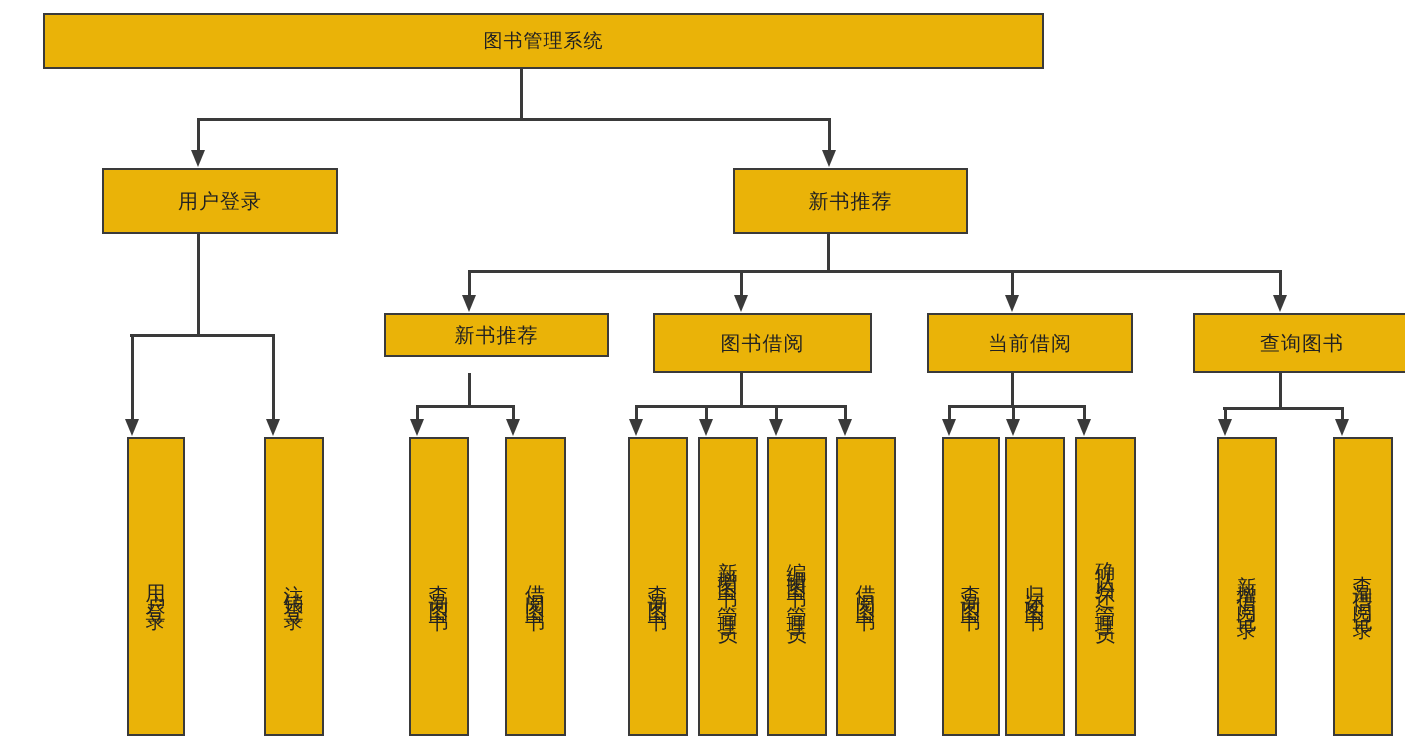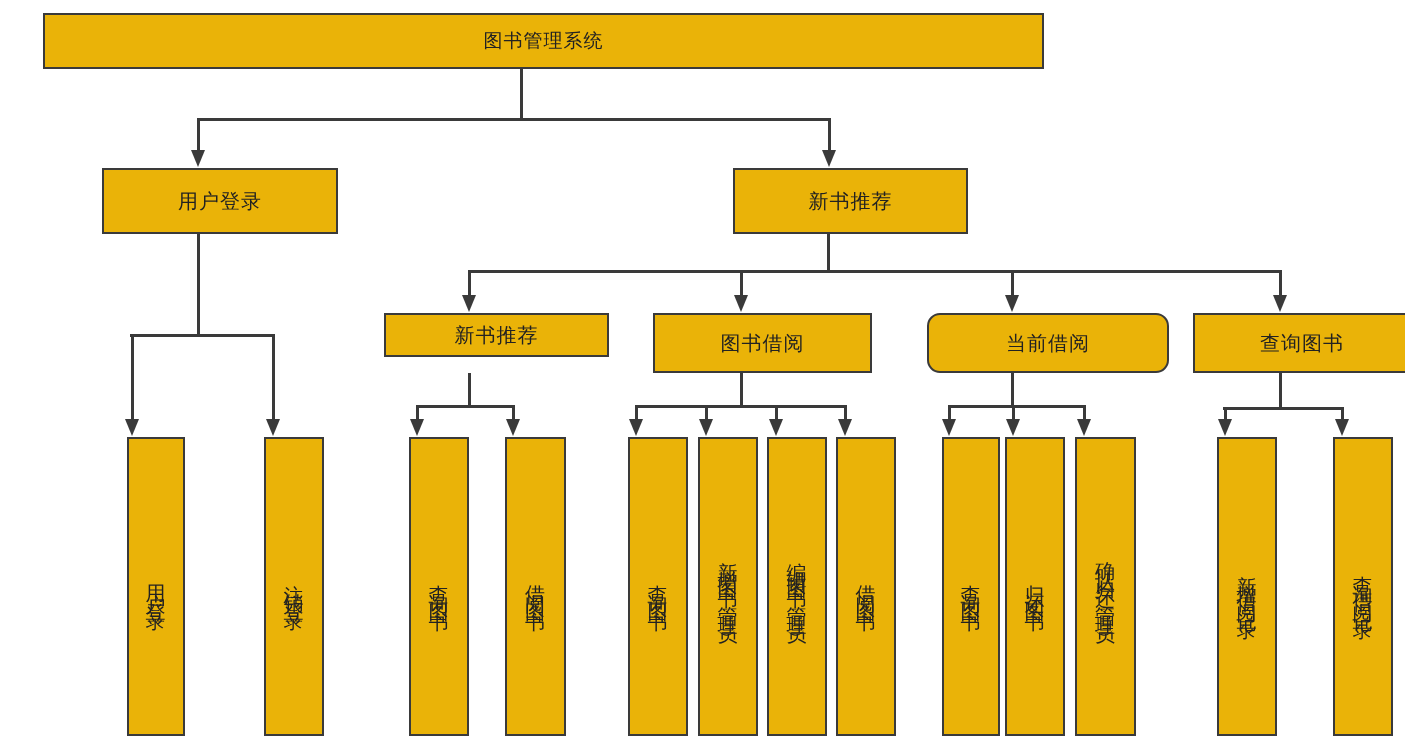--- a/index.html
+++ b/index.html
@@ -63,21 +63,21 @@
 
 <div id="stage">
 
   <div class="box hbox root" style="left:22px;top:13px;width:1001px;height:56px;">图书管理系统</div>
 
   <div class="box hbox" style="left:81px;top:168px;width:236px;height:66px;">用户登录</div>
   <div class="box hbox" style="left:712px;top:168px;width:235px;height:66px;">新书推荐</div>
 
   <div class="box hbox" style="left:363px;top:313px;width:225px;height:44px;">新书推荐</div>
   <div class="box hbox" style="left:632px;top:313px;width:219px;height:60px;">图书借阅</div>
-  <div class="box hbox" style="left:906px;top:313px;width:242px;height:60px;border-radius:13px;">当前借阅</div>
+  <div class="box hbox" style="left:906px;top:313px;width:206px;height:60px;">当前借阅</div>
   <div class="box hbox" style="left:1172px;top:313px;width:218px;height:60px;">查询图书</div>
 
   <div class="box vbox" style="left:106px;top:437px;width:58px;height:299px;">用户登录</div>
   <div class="box vbox" style="left:243px;top:437px;width:60px;height:299px;">注销登录</div>
 
   <div class="box vbox" style="left:388px;top:437px;width:60px;height:299px;">查询图书</div>
   <div class="box vbox" style="left:484px;top:437px;width:61px;height:299px;">借阅图书</div>
 
   <div class="box vbox" style="left:607px;top:437px;width:60px;height:299px;">查询图书</div>
   <div class="box vbox" style="left:677px;top:437px;width:60px;height:299px;">新增图书（管理员）</div>

